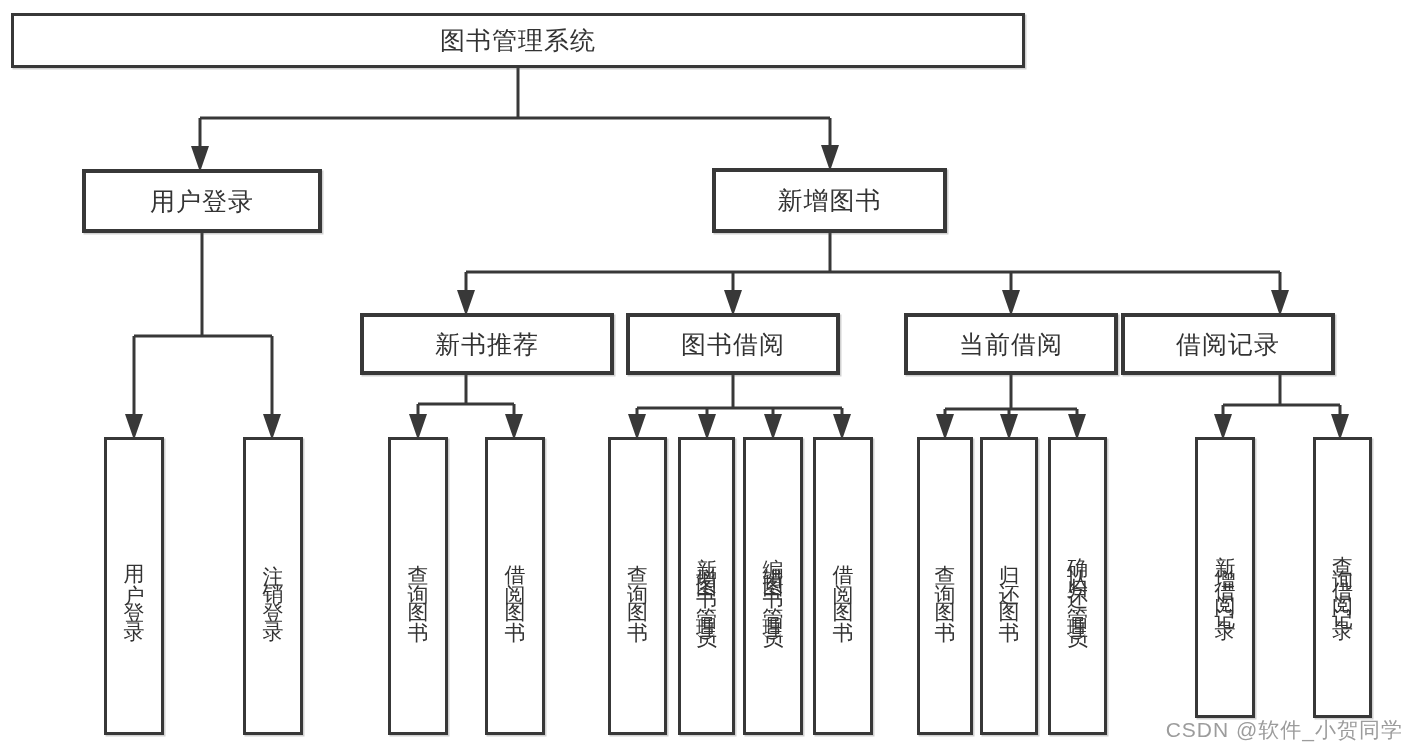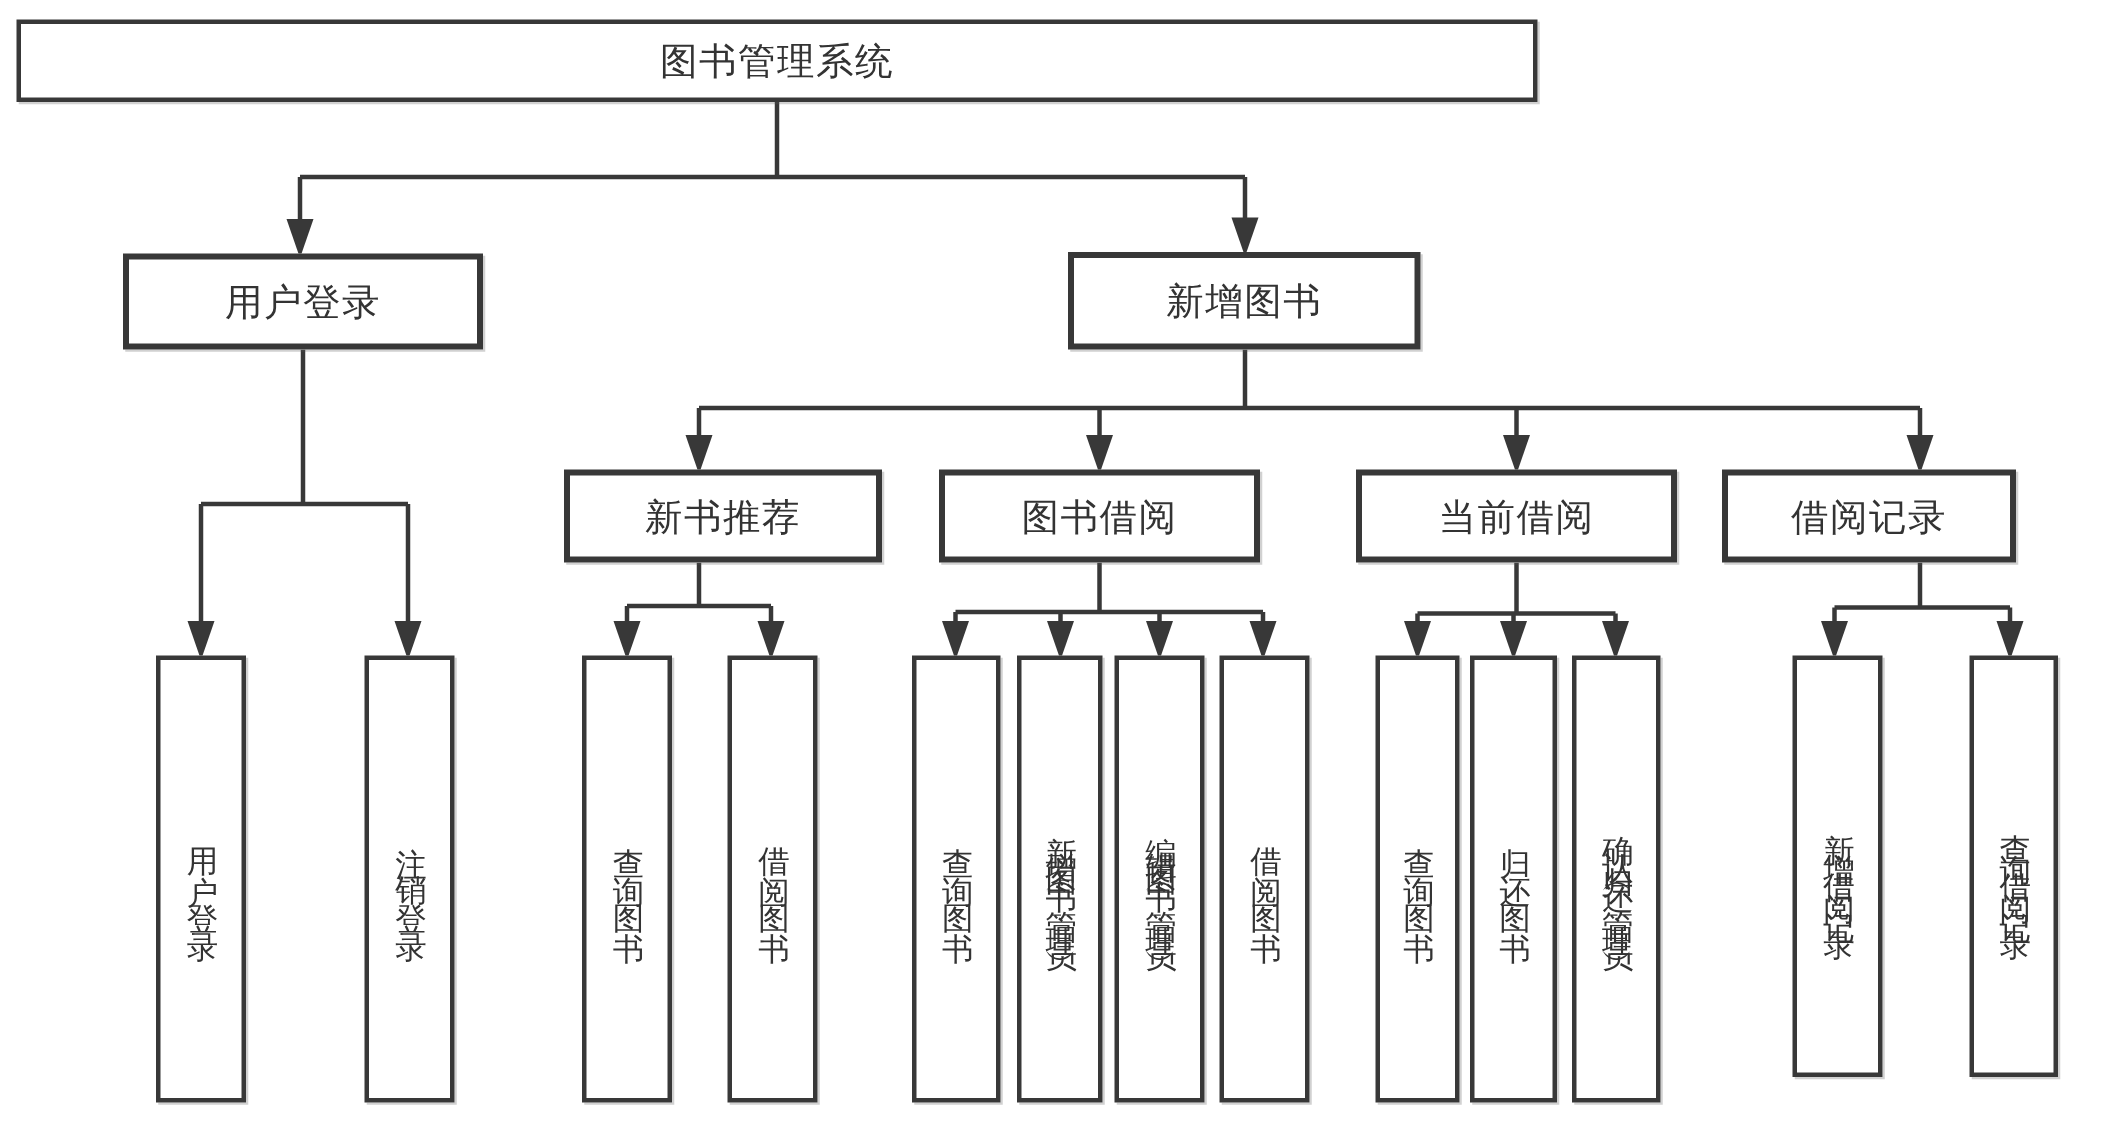--- a/index.html
+++ b/index.html
@@ -105,36 +105,37 @@
       <polygon points="1214,414 1232,414 1223,440" fill="#383838"></polygon>
       <line x1="1340" y1="405" x2="1340" y2="418" stroke="#383838" stroke-width="3"></line>
       <polygon points="1331,414 1349,414 1340,440" fill="#383838"></polygon>
     </svg>
 
   <div class="node h" style="left:11px;top:13px;width:1014px;height:55px">图书管理系统</div>
 
   <div class="node h b4" style="left:82px;top:169px;width:240px;height:64px">用户登录</div>
   <div class="node h b4" style="left:712px;top:168px;width:235px;height:65px">新增图书</div>
 
-  <div class="node h b4" style="left:376px;top:313px;width:212px;height:62px">新书推荐</div>
+  <div class="node h b4" style="left:360px;top:313px;width:254px;height:62px">新书推荐</div>
   <div class="node h b4" style="left:904px;top:313px;width:214px;height:62px">当前借阅</div>
   <div class="node h b4" style="left:626px;top:313px;width:214px;height:62px">图书借阅</div>
-  <div class="node h b4" style="left:1148px;top:313px;width:196px;height:62px">借阅记录</div>
+  <div class="node h b4" style="left:1121px;top:313px;width:214px;height:62px">借阅记录</div>
 
   <div class="node v len4" style="left:104px;top:437px;width:60px;height:298px">用户登录</div>
   <div class="node v len4" style="left:243px;top:437px;width:60px;height:298px">注销登录</div>
 
   <div class="node v len4" style="left:388px;top:437px;width:60px;height:298px">查询图书</div>
   <div class="node v len4" style="left:485px;top:437px;width:60px;height:298px">借阅图书</div>
 
   <div class="node v len4" style="left:608px;top:437px;width:59px;height:298px">查询图书</div>
   <div class="node v len9" style="left:678px;top:437px;width:57px;height:298px">新增图书（管理员）</div>
   <div class="node v len9" style="left:743px;top:437px;width:60px;height:298px">编辑图书（管理员）</div>
   <div class="node v len4" style="left:813px;top:437px;width:60px;height:298px">借阅图书</div>
 
   <div class="node v len4" style="left:917px;top:437px;width:56px;height:298px">查询图书</div>
   <div class="node v len4" style="left:980px;top:437px;width:58px;height:298px">归还图书</div>
   <div class="node v len9" style="left:1048px;top:437px;width:59px;height:298px">确认归还（管理员）</div>
 
   <div class="node v len6" style="left:1195px;top:437px;width:60px;height:281px">新增借阅记录</div>
   <div class="node v len6" style="left:1313px;top:437px;width:59px;height:281px">查询借阅记录</div>
 
+  <div id="watermark">CSDN @软件_小贺同学</div>
 </div>
 
 </body></html>

